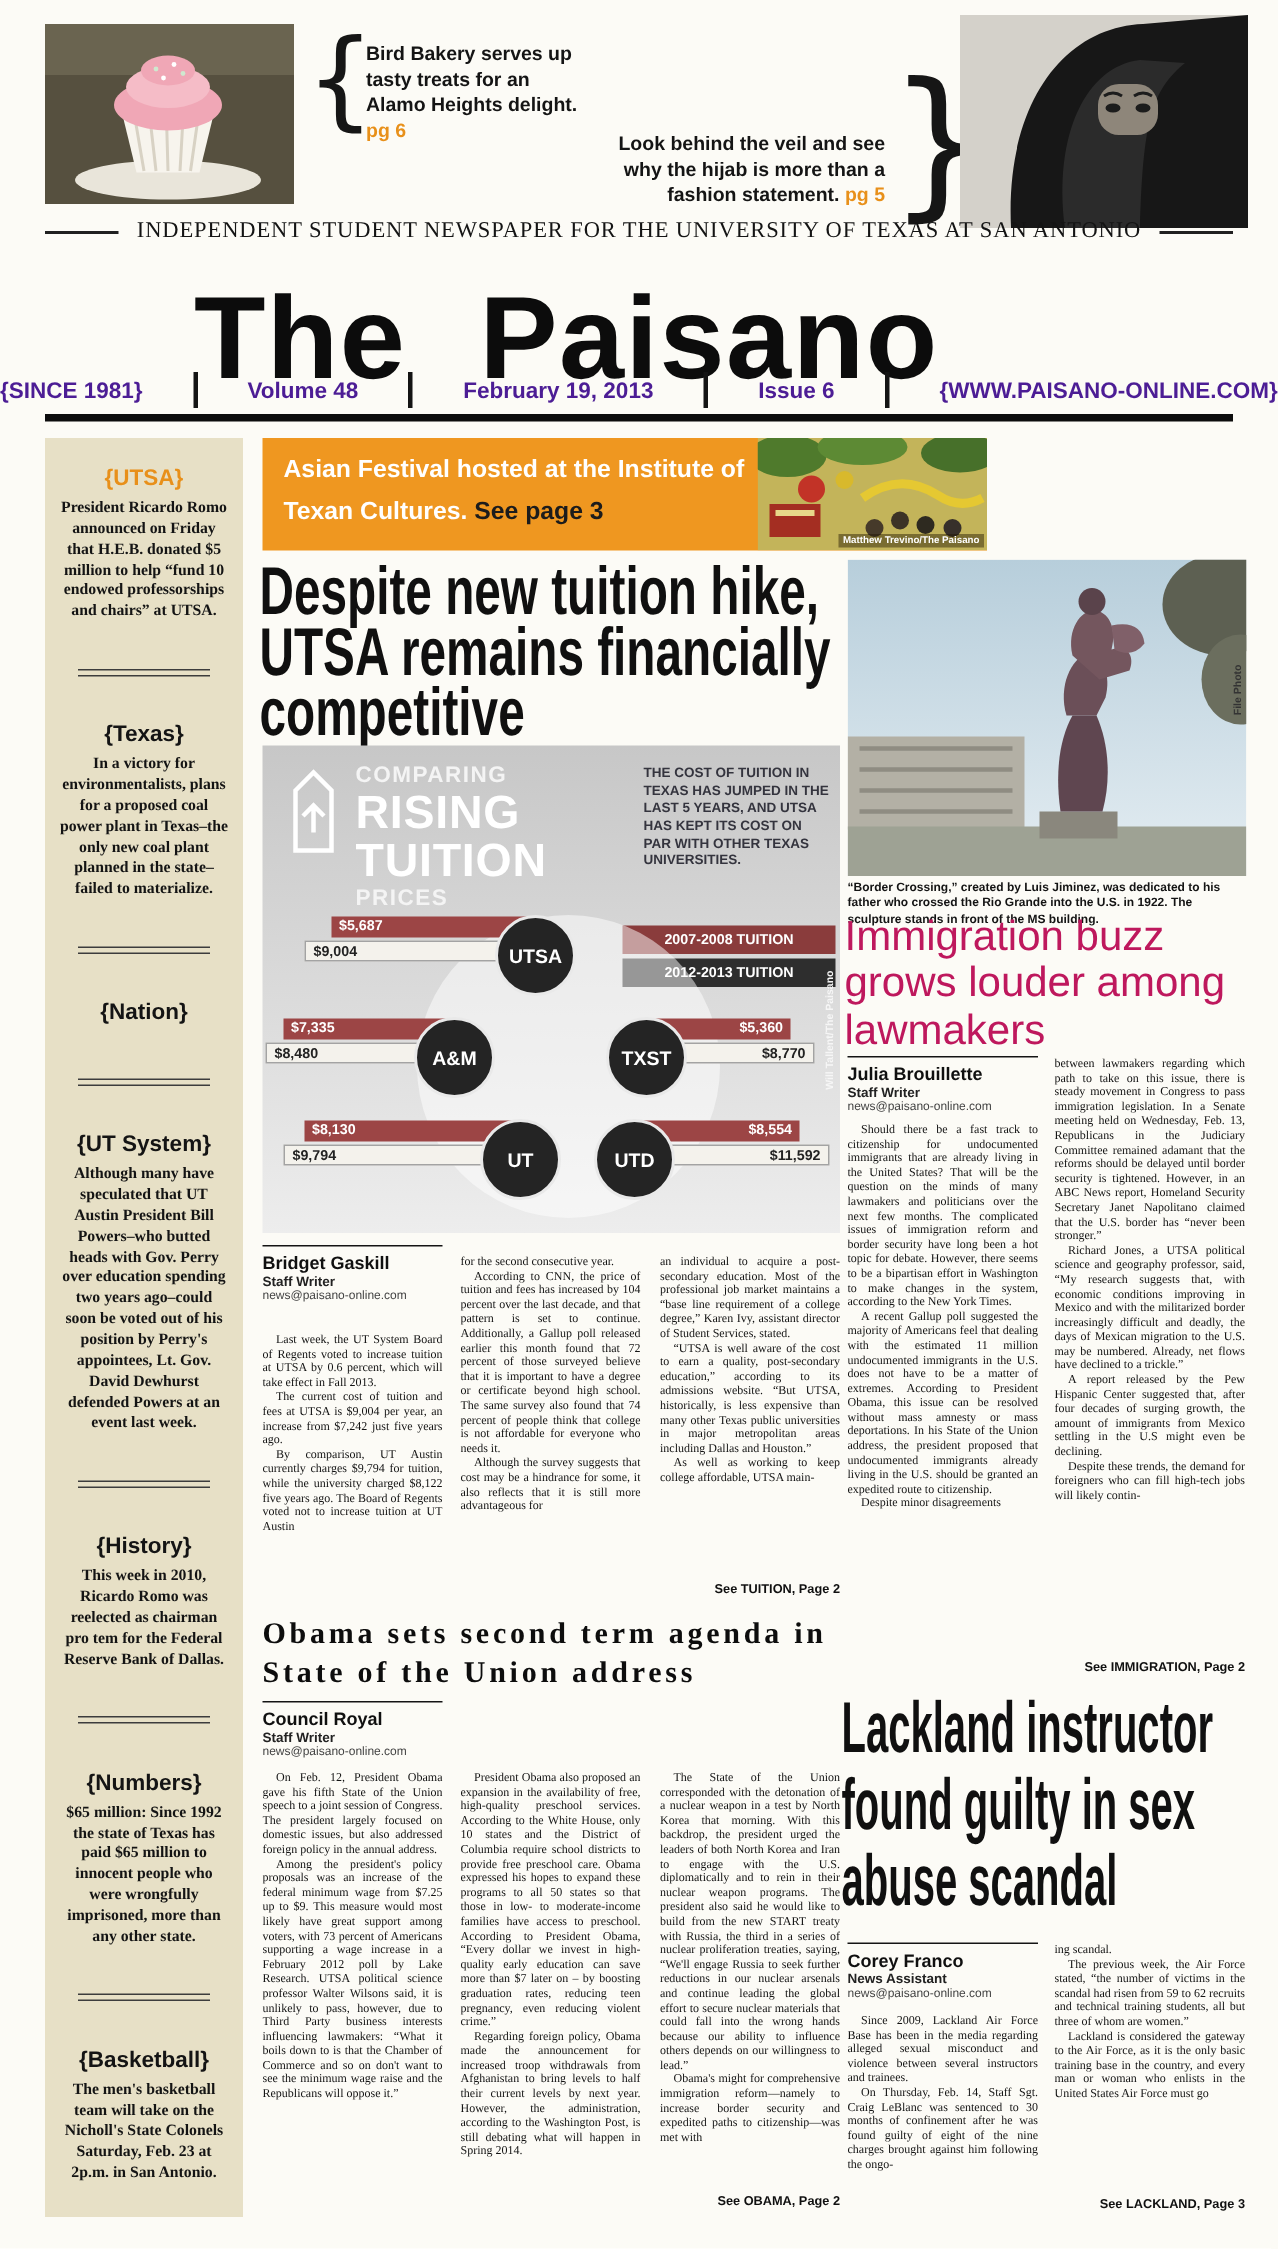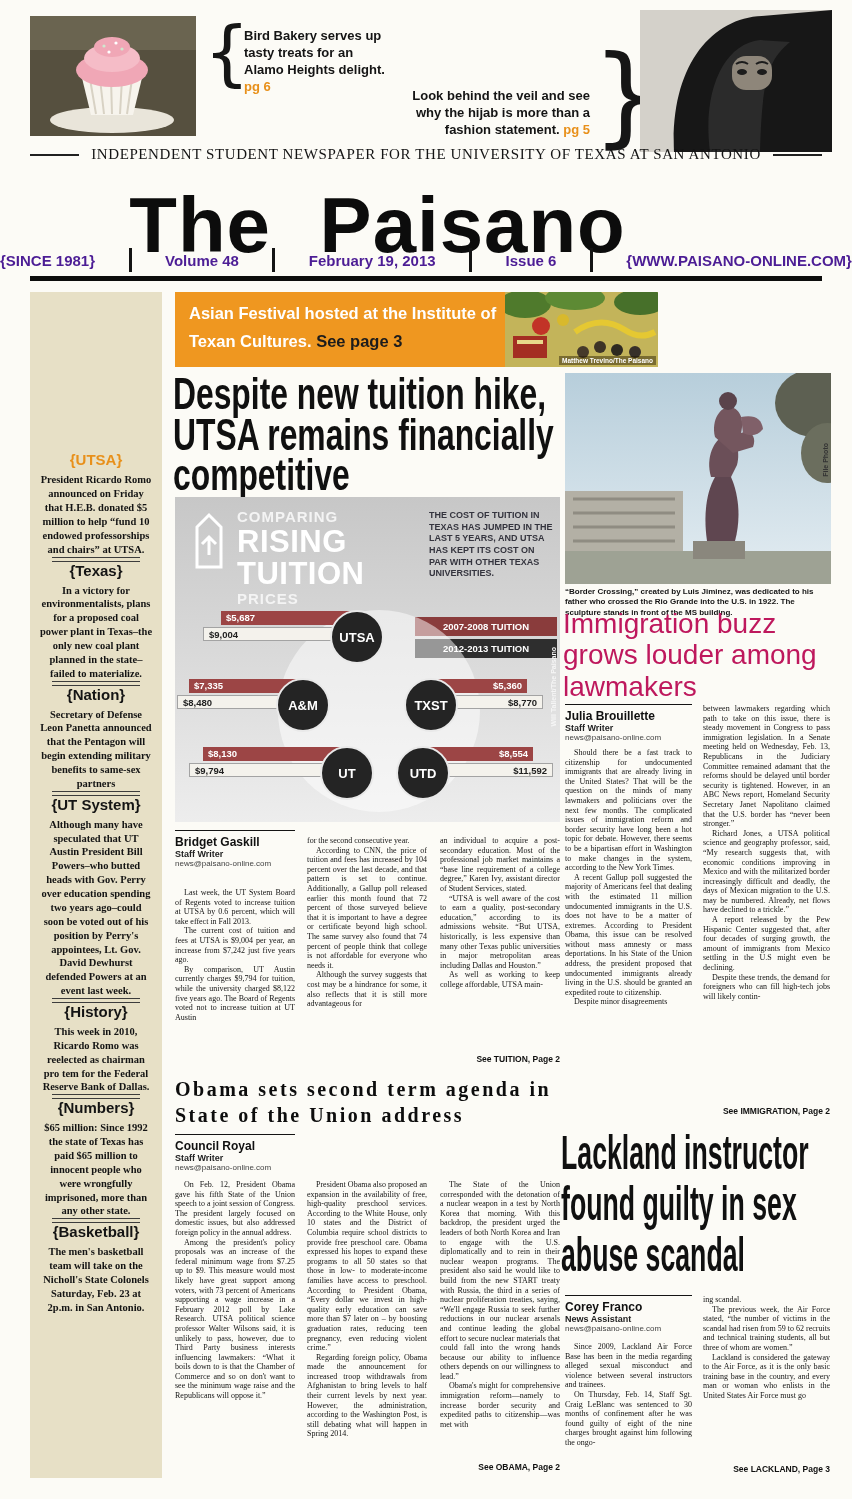--- a/index.html
+++ b/index.html
@@ -16,21 +16,21 @@
   .tagline-row { display:flex; align-items:center; gap:12px; font-size:15px; letter-spacing:.6px; color:#141414; }
   .tagline-row::before, .tagline-row::after { content:""; flex:1; border-top:2.5px solid #202020; }
   .masthead { text-align:center; font-family:"Liberation Sans", sans-serif; font-weight:bold;
               font-size:78px; letter-spacing:1px; word-spacing:26px; color:#0c0c0c; line-height:1; }
   .issue-row { display:flex; justify-content:space-between; align-items:center; gap:13px;
                font-family:"Liberation Sans", sans-serif; font-weight:bold; font-size:15px; color:#4c1d95; }
   .issue-sep { width:3px; height:24px; background:#141414; }
   .thick-rule { height:5px; background:#0d0d0d; }
 
   
-  .sidebar { background:#e7e0c6; display:flex; flex-direction:column; justify-content:center;
+  .sidebar { background:#e7e0c6; display:flex; flex-direction:column; justify-content:space-between;
              align-items:center; text-align:center; padding:18px 9px 22px 9px; }
   .sb-label { font-family:"Liberation Sans", sans-serif; font-weight:bold; font-size:15px; color:#141414; margin-bottom:5px; }
   .sb-label.orange { color:#e8901a; }
   .sb-text { font-size:10.5px; font-weight:bold; line-height:1.32; color:#141414; }
   .sb-div { width:88px; height:5px; border-top:1.5px solid #3c3c3c; border-bottom:1.5px solid #3c3c3c; }
 
   
   .banner { background:#ef9720; }
   .banner-text { position:absolute; left:14px; top:8px; width:340px; font-family:"Liberation Sans", sans-serif;
                  font-weight:bold; font-size:16.5px; line-height:1.68; color:#ffffff; }
@@ -157,21 +157,20 @@
       <div class="sb-text">President Ricardo Romo announced on Friday that H.E.B. donated $5 million to help “fund 10 endowed professorships and chairs” at UTSA.</div>
     </div>
     <div class="sb-div"></div>
     <div>
       <div class="sb-label">{Texas}</div>
       <div class="sb-text">In a victory for environmentalists, plans for a proposed coal power plant in Texas–the only new coal plant planned in the state–failed to materialize.</div>
     </div>
     <div class="sb-div"></div>
     <div>
       <div class="sb-label">{Nation}</div>
-      <div class="sb-text">Secretary of Defense Leon Panetta announced that the Pentagon will begin extending military benefits to same-sex partners</div>
     </div>
     <div class="sb-div"></div>
     <div>
       <div class="sb-label">{UT System}</div>
       <div class="sb-text">Although many have speculated that UT Austin President Bill Powers–who butted heads with Gov. Perry over education spending two years ago–could soon be voted out of his position by Perry's appointees, Lt. Gov. David Dewhurst defended Powers at an event last week.</div>
     </div>
     <div class="sb-div"></div>
     <div>
       <div class="sb-label">{History}</div>
       <div class="sb-text">This week in 2010, Ricardo Romo was reelected as chairman pro tem for the Federal Reserve Bank of Dallas.</div>

